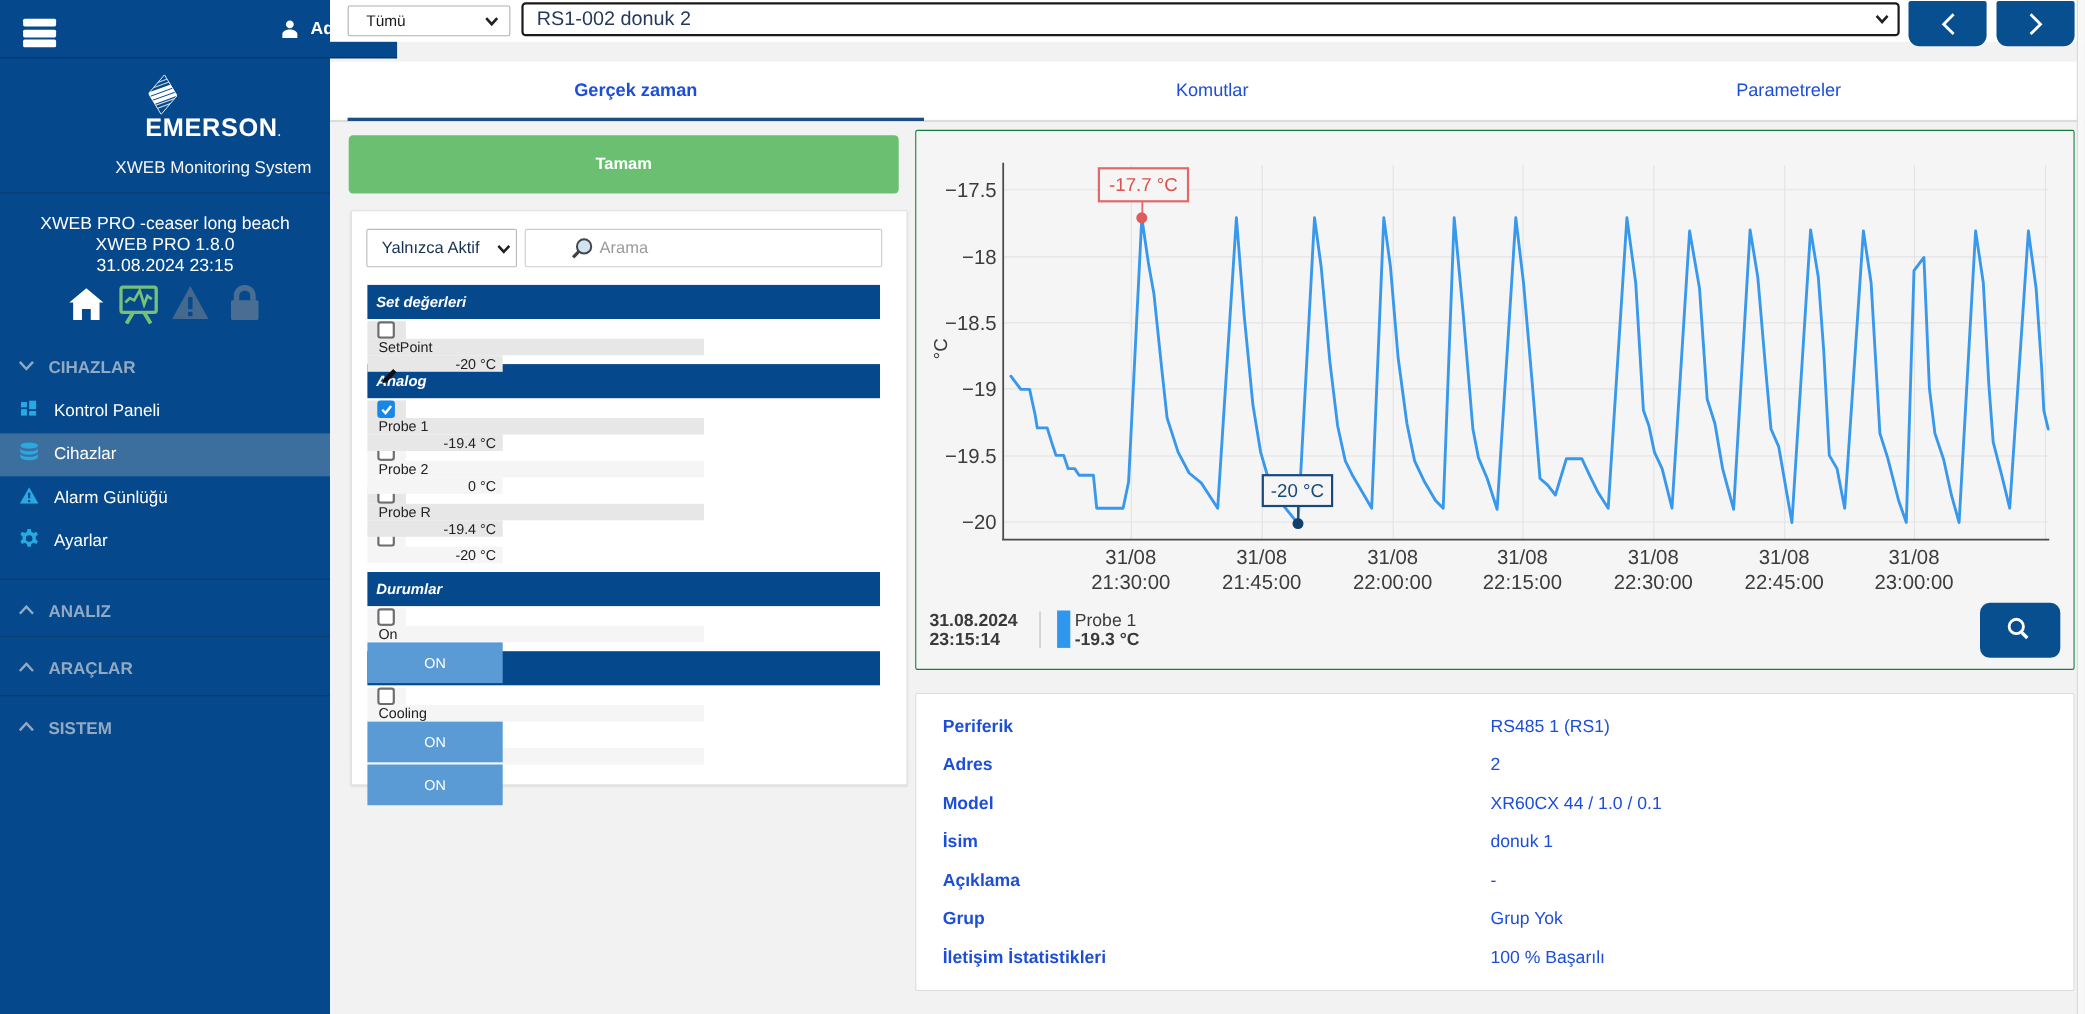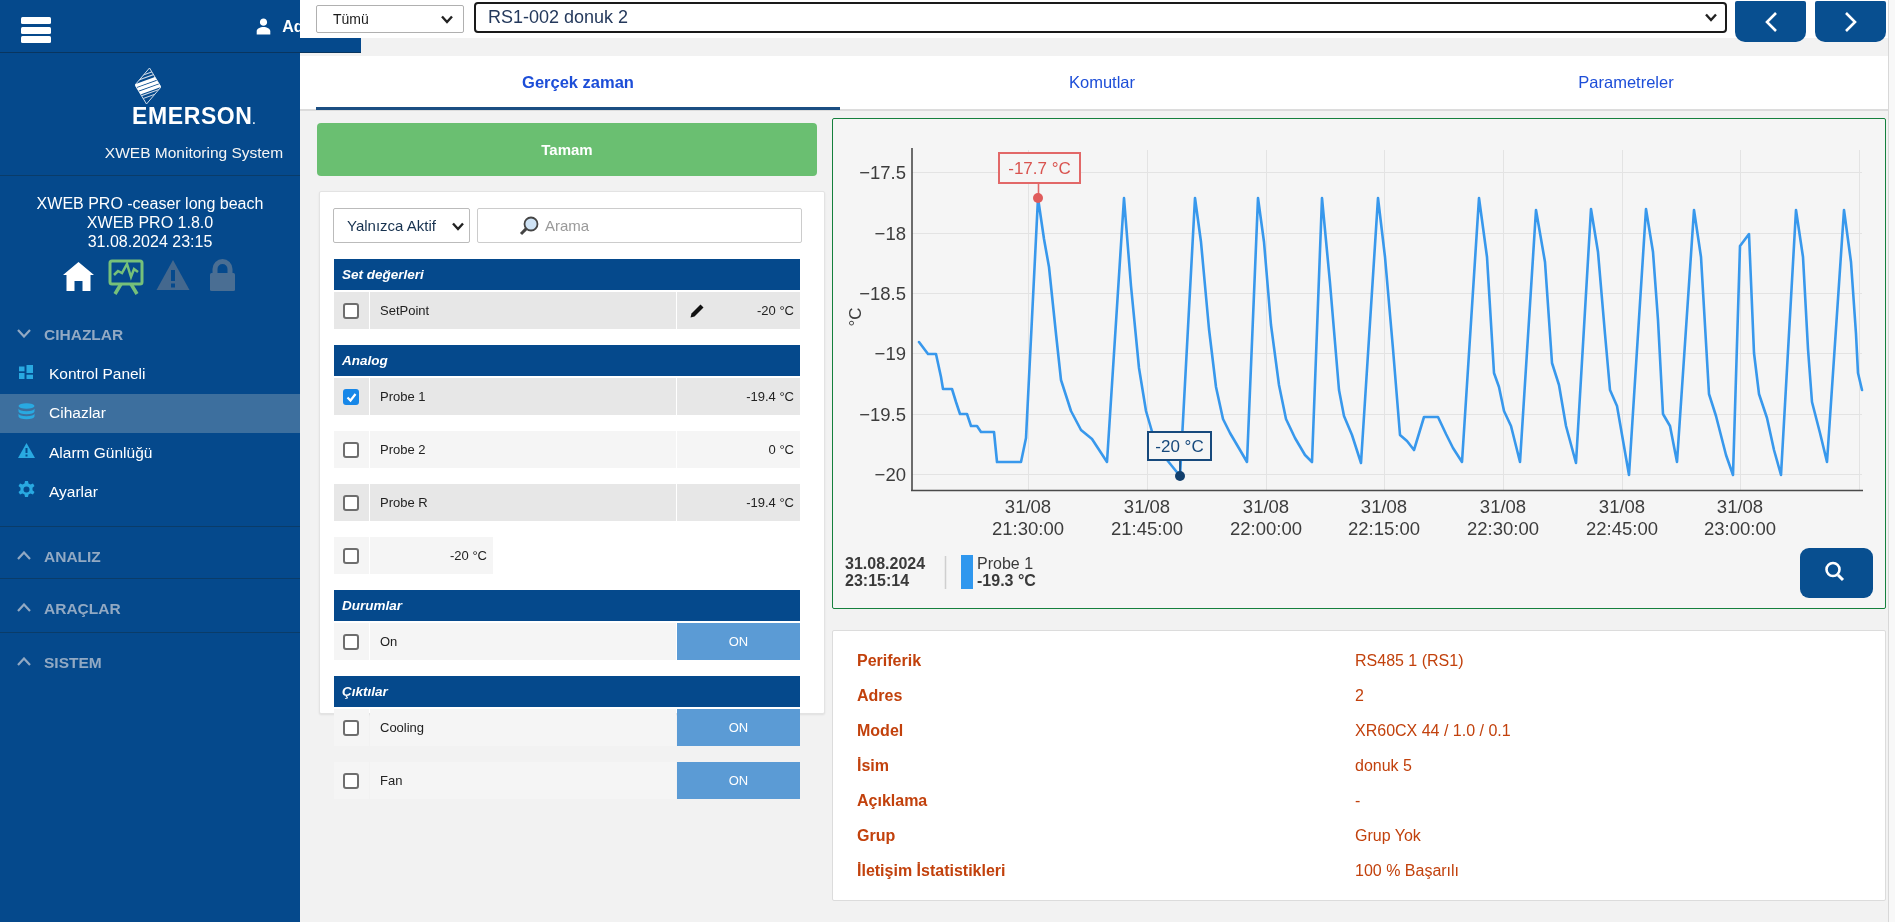--- a/index.html
+++ b/index.html
@@ -42,35 +42,35 @@
 
   
   #btnTamam { position:absolute; left:317px; top:123px; width:500px; height:53px; background:#6abf71; border-radius:4px; color:#fff; font-size:15px; font-weight:bold; display:flex; align-items:center; justify-content:center; }
   #lcard { position:absolute; left:319px; top:191px; width:506px; height:523px; background:#fff; border:1px solid #e3e3e3; border-radius:2px; box-shadow:0 1px 2px rgba(0,0,0,0.08); }
   #selAktif { position:absolute; left:13px; top:16px; width:137px; height:35px; border:1px solid #bbb; border-radius:2px; font-size:15px; color:#16314f; padding-left:13px; display:flex; align-items:center; }
   #searchbox { position:absolute; left:157px; top:16px; width:325px; height:35px; border:1px solid #ccc; border-radius:2px; display:flex; align-items:center;padding-left:28px; }
   #searchbox .ph { color:#9a9a9a; font-size:15px; margin-left:5px; }
 
   #dtable { position:absolute; left:14px; top:67px; width:466px; }
   .thead { height:31px; background:#05498c; color:#fff; font-style:italic; font-weight:bold; font-size:13.5px; display:flex; align-items:center; padding-left:8px; margin-bottom:2px; }
-  .trow { display:flex; margin-bottom:16px; height:37px; }
+  .trow { display:flex; margin-bottom:2px; height:37px;flex-direction:column; }
   .trow .c1 { width:34.5px; display:flex; align-items:center; justify-content:center; margin-right:1.5px; }
   .trow .c2 { width:305.5px; display:flex; align-items:center; padding-left:10px; font-size:13px; color:#222; margin-right:1.5px; }
   .trow .c3 { width:123px; display:flex; align-items:center; justify-content:flex-end; padding-right:6px; font-size:13px; color:#222; position:relative; }
   .trow.g .c1,.trow.g .c2,.trow.g .c3 { background:#e7e7e7; }
   .trow.w .c1,.trow.w .c2,.trow.w .c3 { background:#f5f5f5; }
   .trow .on { position:absolute; left:0; top:0; width:123px; height:37px; background:#5b9bd5; color:#fff; font-size:13px; display:flex; align-items:center; justify-content:center; }
   .cbox { width:16px; height:16px; background:#fff; border:2px solid #6e6e6e; border-radius:3px; }
   .cbox.checked { background:#1787e8; border-color:#1787e8; position:relative; }
 
   
   #ccard { position:absolute; left:832px; top:118px; width:1054px; height:491px; background:#f5f5f5; border:1px solid #15803d; border-radius:2px; }
   
   #icard { position:absolute; left:832px; top:630px; width:1054px; height:271px; background:#fff; border:1px solid #dcdcdc; border-radius:2px; }
-  .irow { position:absolute; left:24px; width:1000px; height:20px; font-size:16px; color:#c2410c;text-align:center; }
+  .irow { position:absolute; left:24px; width:1000px; height:20px; font-size:16px; color:#1d4ed8;text-align:center; }
   .irow b { position:absolute; left:0; }
   .irow span { position:absolute; left:498px; }
 
   #scrolltrack { position:absolute; right:0; top:0; width:7px; height:922px; background:#f8f8f8; border-left:1px solid #d8d8d8; }
 </style>
 </head>
 <body>
 <div id="sidebar"></div>
 <div id="sidetop">
   <div id="burger">
@@ -388,21 +388,21 @@
   <div class="irow" style="top:56px;">
       <b>Adres</b>
       <span>2</span>
     </div>
   <div class="irow" style="top:91px;">
       <b>Model</b>
       <span>XR60CX 44 / 1.0 / 0.1</span>
     </div>
   <div class="irow" style="top:126px;">
       <b>İsim</b>
-      <span>donuk 5</span>
+      <span>donuk 1</span>
     </div>
   <div class="irow" style="top:161px;">
       <b>Açıklama</b>
       <span>-</span>
     </div>
   <div class="irow" style="top:196px;">
       <b>Grup</b>
       <span>Grup Yok</span>
     </div>
   <div class="irow" style="top:231px;">

